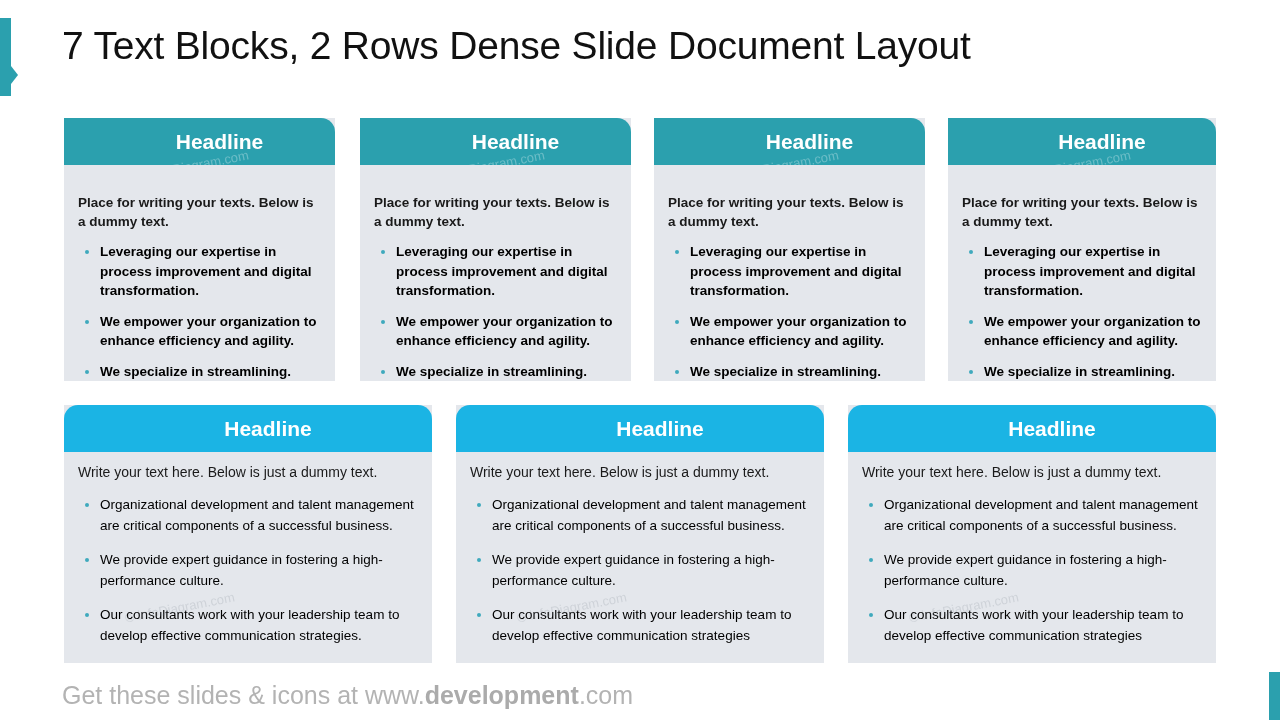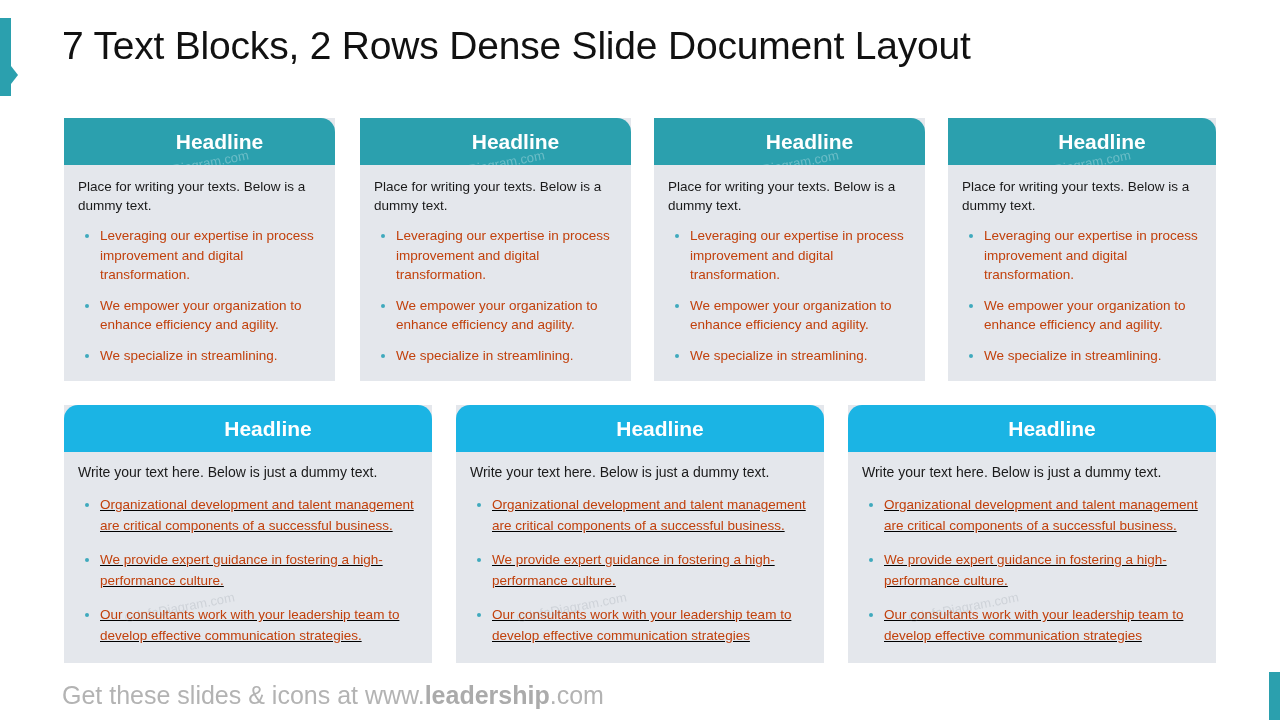--- a/index.html
+++ b/index.html
@@ -56,37 +56,37 @@
     font-weight:400;
     white-space:nowrap;
     transform:rotate(-11deg);
     pointer-events:none;
     z-index:3;
   }
 
   .card-body { position:relative; }
   .card-intro { color:#1a1a1a; }
   .bullets { list-style:none; }
-  .bullets li { position:relative; color:#c2410c; }
+  .bullets li { position:relative; color:#000000; }
   .bullets li::before {
     content:"";
     position:absolute;
     border-radius:50%;
     background:#3FA9BD;
   }
 
   
   .row1 .card-header {
     height:47px; line-height:47px;
     background:#2BA0AE;
     font-size:21px;
     border-top-right-radius:14px;
   }
   .row1 { height:263px; }
-  .row1 .card-body { padding:12px 14px 8px 14px; }
+  .row1 .card-body { padding:28px 14px 8px 14px;font-weight:bold; }
   .row1 .card-intro { font-size:13.5px; line-height:19px; }
   .row1 .bullets { margin-top:11px; }
   .row1 .bullets li {
     font-size:13.5px; line-height:19.5px;
     padding-left:22px; margin-bottom:11px;
   }
   .row1 .bullets li::before {
     width:4px; height:4px; left:7px; top:8px;
   }
   .row1 .watermark { top:24px; left:50%; margin-left:-62px; }
@@ -95,21 +95,21 @@
   .row2 .card-header {
     height:47px; line-height:47px;
     background:#1BB4E4;
     font-size:21px;
     border-top-right-radius:14px;
     border-top-left-radius:14px;
   }
   .row2 { height:258px; }
   .row2 .card-body { padding:11px 14px 8px 14px; }
   .row2 .card-intro { font-size:14px; line-height:19px; }
-  .row2 .bullets { margin-top:12px;text-decoration:underline; }
+  .row2 .bullets { margin-top:12px; }
   .row2 .bullets li {
     font-size:13.5px; line-height:21px;
     padding-left:22px; margin-bottom:13px;
   }
   .row2 .bullets li::before {
     width:4px; height:4px; left:7px; top:9px;
   }
   .row2 .body-watermark {
     position:absolute; left:60px; top:148px;
     font-size:13px; color:rgba(120,130,140,0.20);
@@ -238,17 +238,17 @@
       <div class="card-intro">Write your text here. Below is just a dummy text.</div>
       <ul class="bullets">
         <li>Organizational development and talent management are critical components of a successful business.</li>
         <li>We provide expert guidance in fostering a high-performance culture.</li>
         <li>Our consultants work with your leadership team to develop effective communication strategies</li>
       </ul>
       <span class="body-watermark">© infoDiagram.com</span>
     </div>
   </div>
 
-  <div class="footer"><span>Get these slides &amp; icons at www.</span><b>leadership</b><span>.com</span></div>
+  <div class="footer"><span>Get these slides &amp; icons at www.</span><b>development</b><span>.com</span></div>
 
   <div class="footer-marker"></div>
 
 </div>
 
 </body></html>

